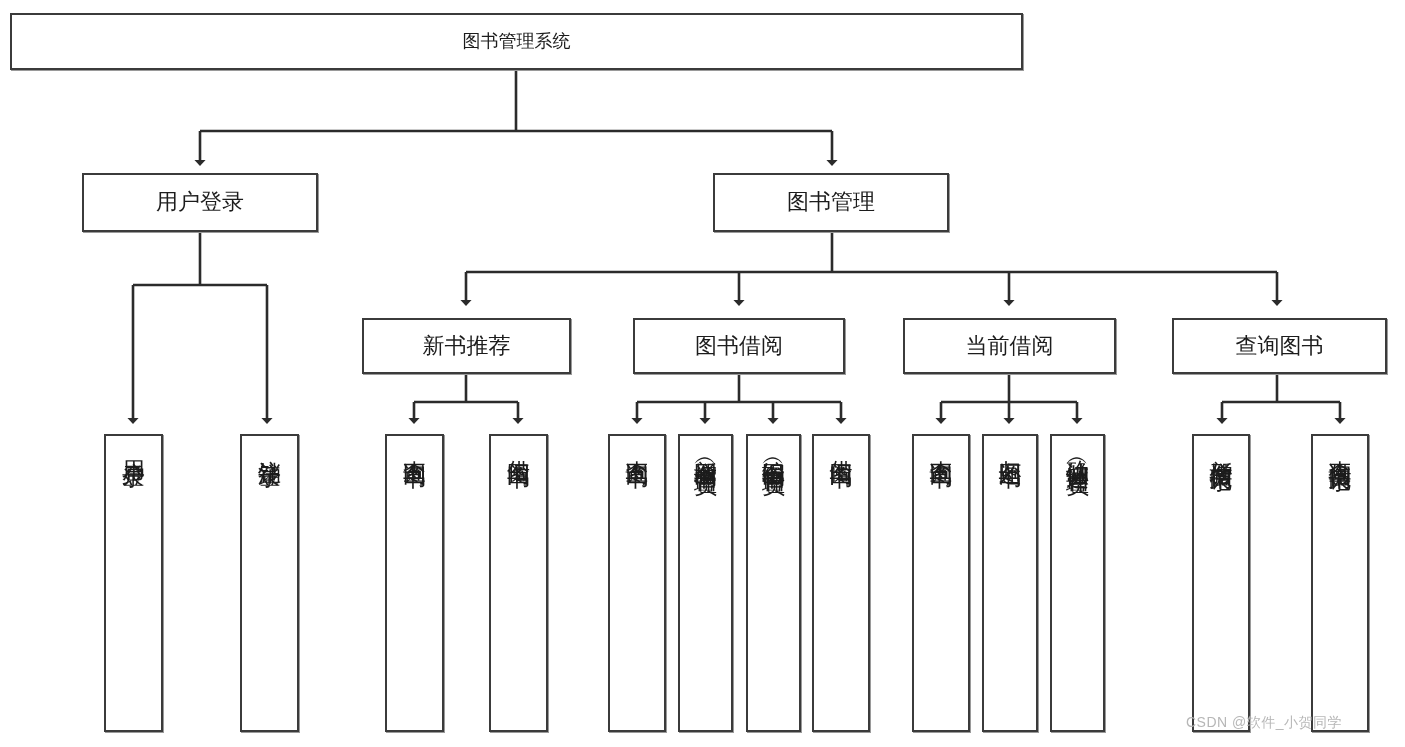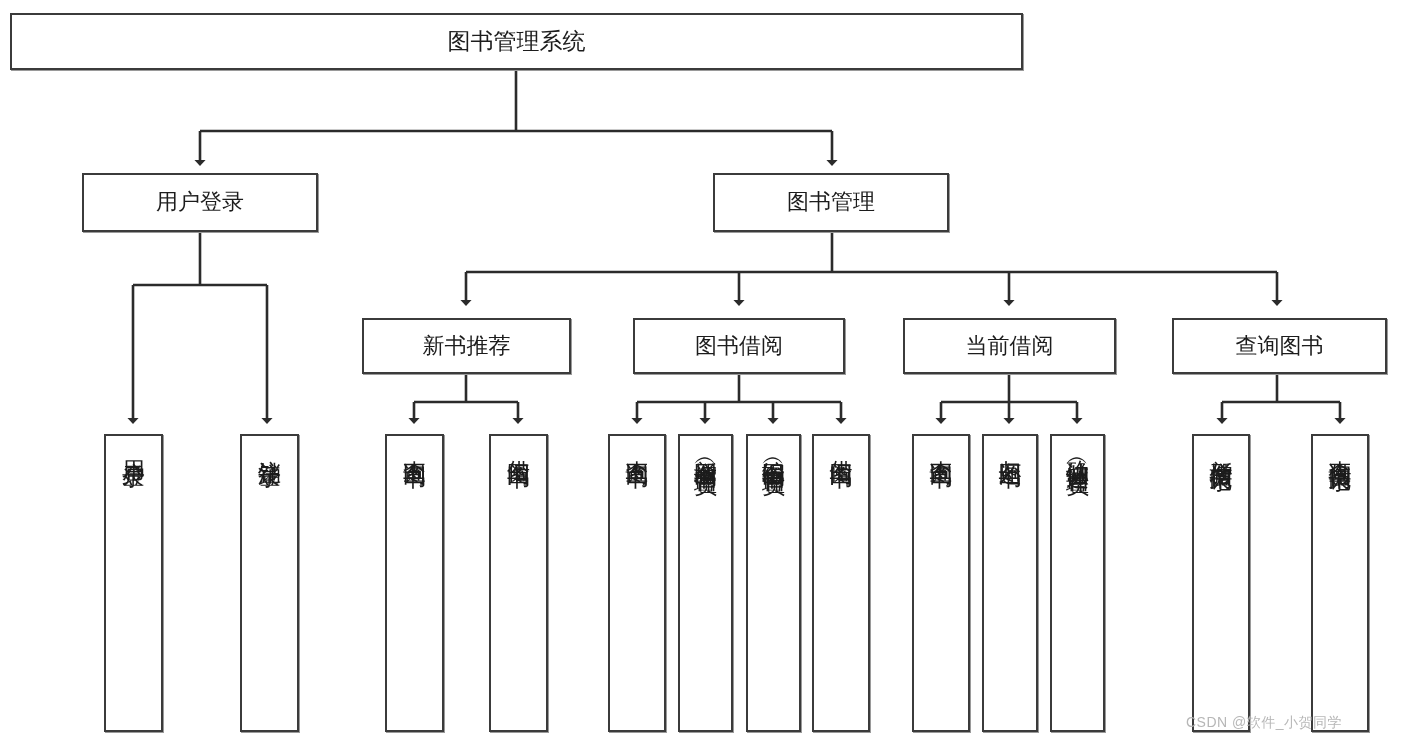--- a/index.html
+++ b/index.html
@@ -40,21 +40,21 @@
   .node .label {
     display: block;
     text-align: center;
     line-height: 1.12;
     white-space: nowrap;
   }
   .node.horizontal .label {
     font-size: 22px;
   }
   .node.level-1 .label {
-    font-size: 23px;
+    font-size: 18px;
   }
   .node.vertical {
     align-items: flex-start;
     justify-content: center;
     padding-top: 6px;
   }
   .node.vertical .label {
     writing-mode: vertical-rl;
     text-orientation: upright;
     font-size: 23px;

